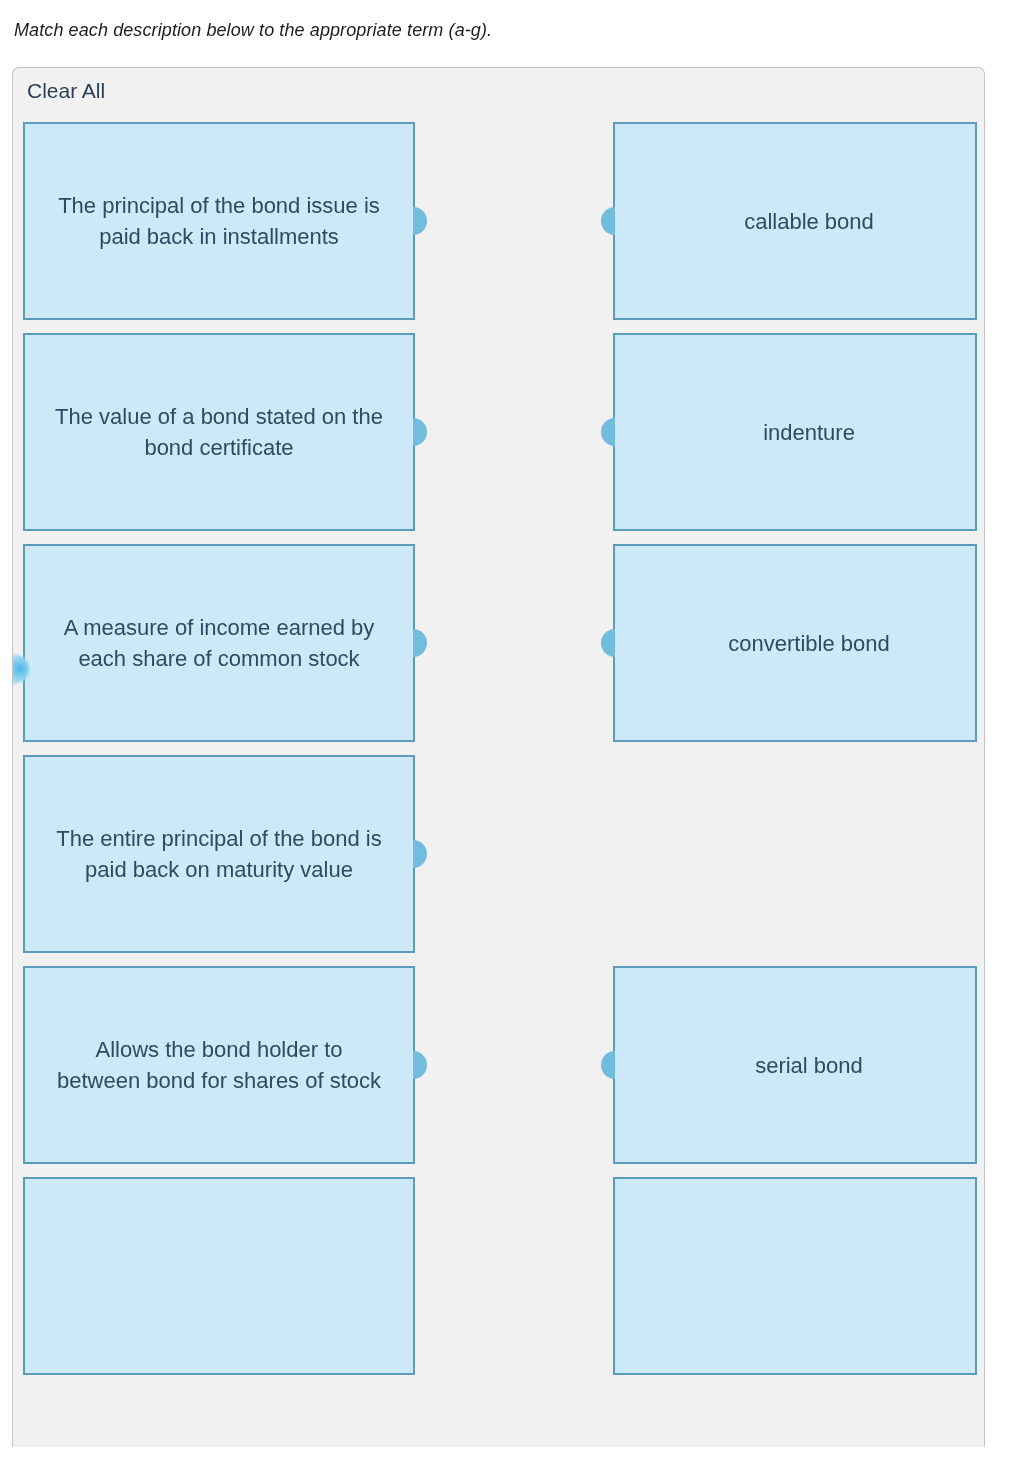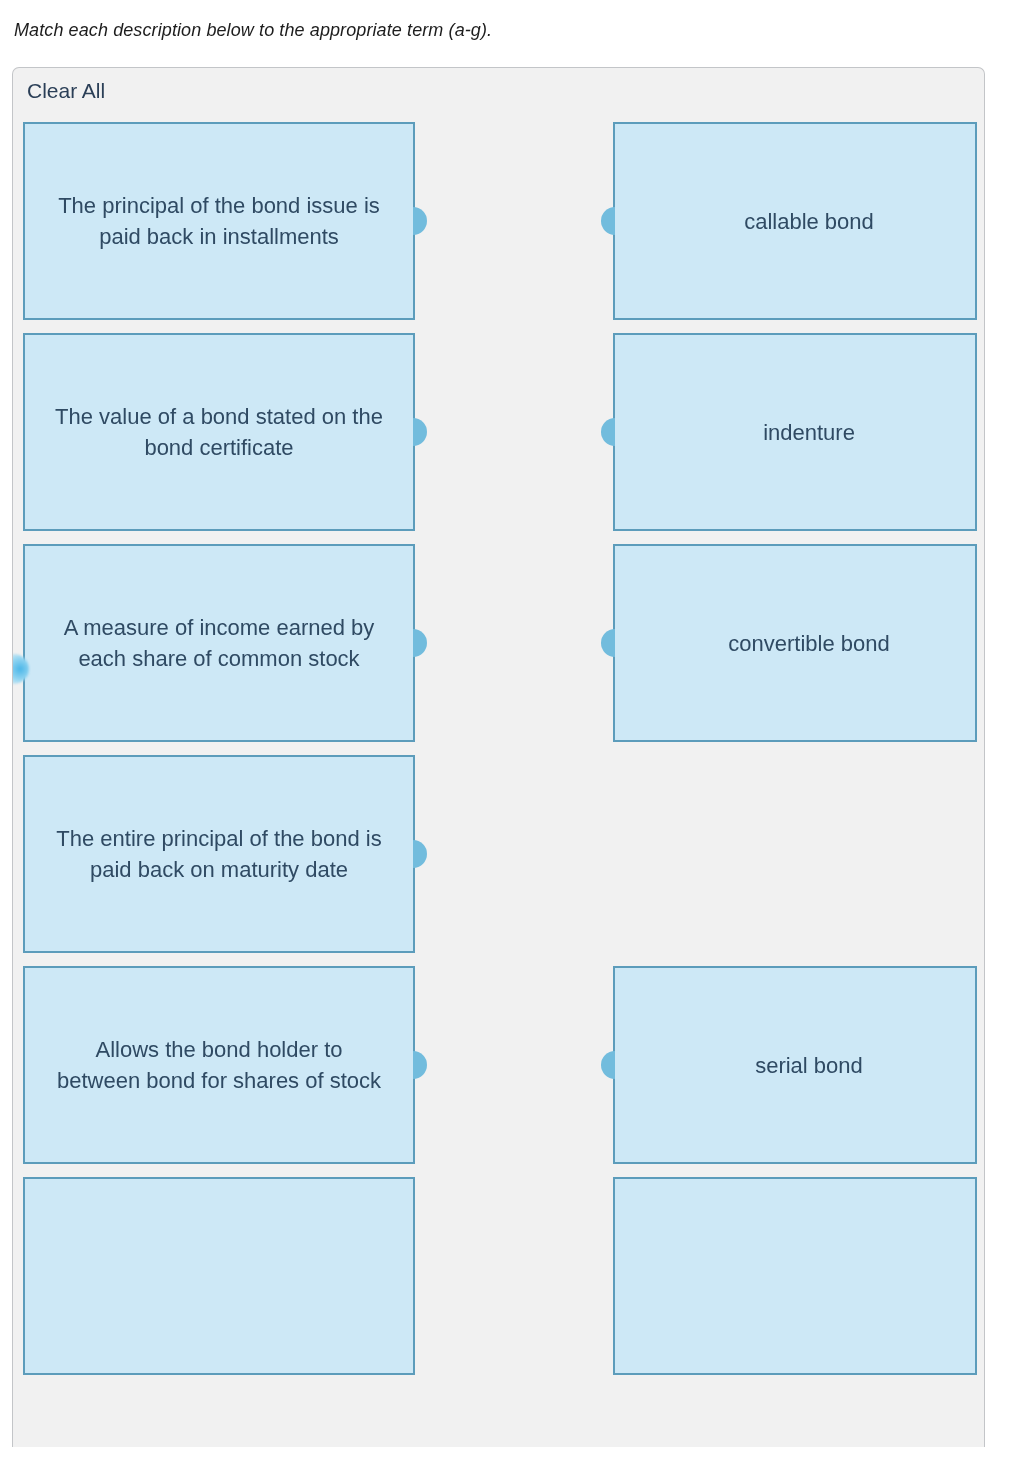--- a/index.html
+++ b/index.html
@@ -192,21 +192,21 @@
       </div>
       <div class="card card-left">
         <span class="card-text">A measure of income earned by each share of common stock</span>
         <span class="tab tab-right"></span>
       </div>
     </div>
 
 
     <div class="match-row">
       <div class="card card-left">
-        <span class="card-text">The entire principal of the bond is paid back on maturity date</span>
+        <span class="card-text">The entire principal of the bond is paid back on maturity value</span>
         <span class="tab tab-right"></span>
       </div>
     </div>
 
     <div class="match-row">
       <div class="card card-left">
         <span class="card-text">Allows the bond holder to between bond for shares of stock</span>
         <span class="tab tab-right"></span>
       </div>
       <div class="card card-right">

